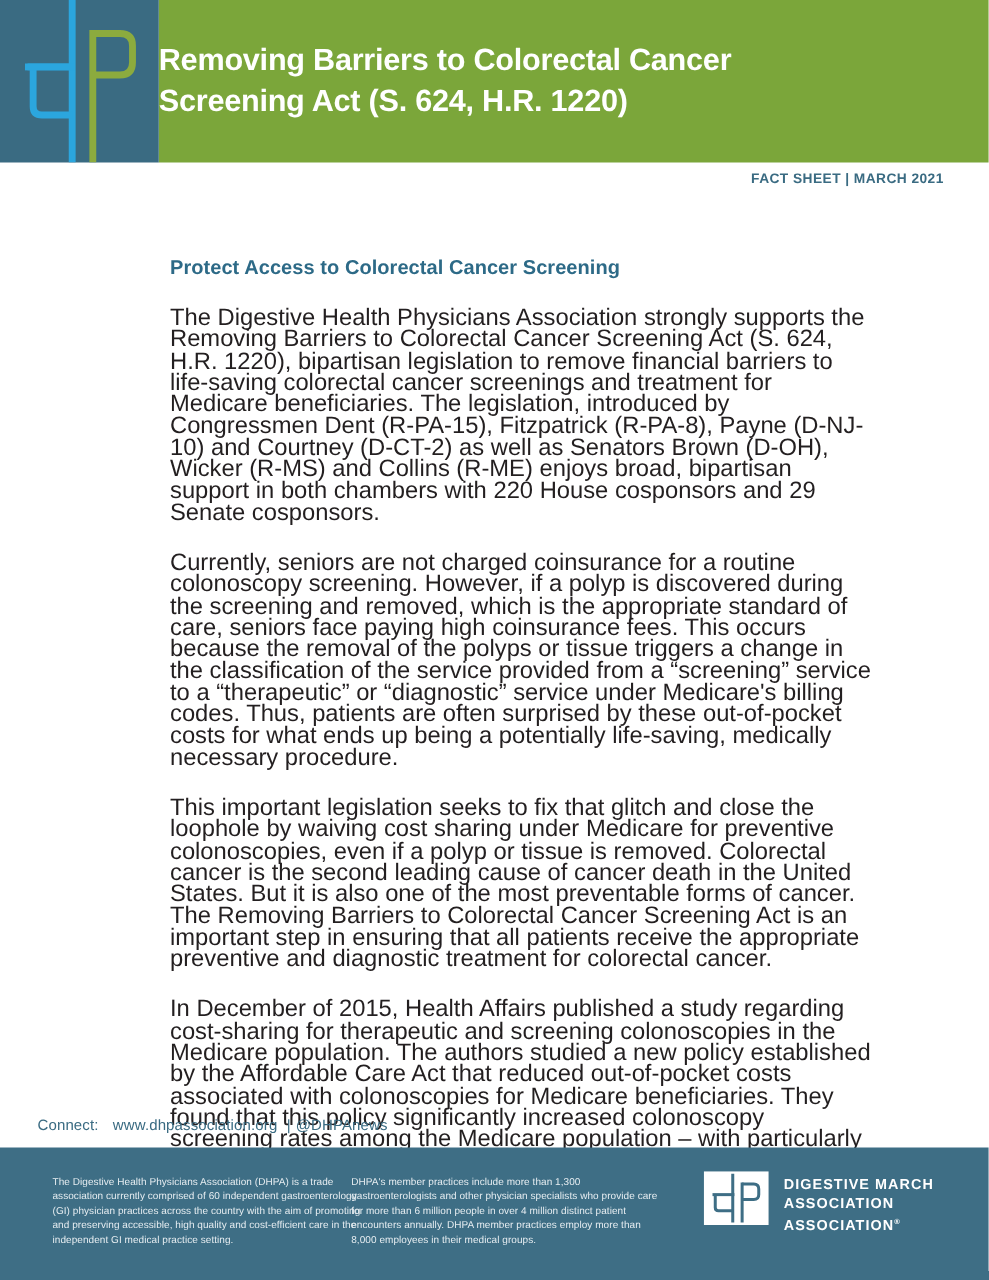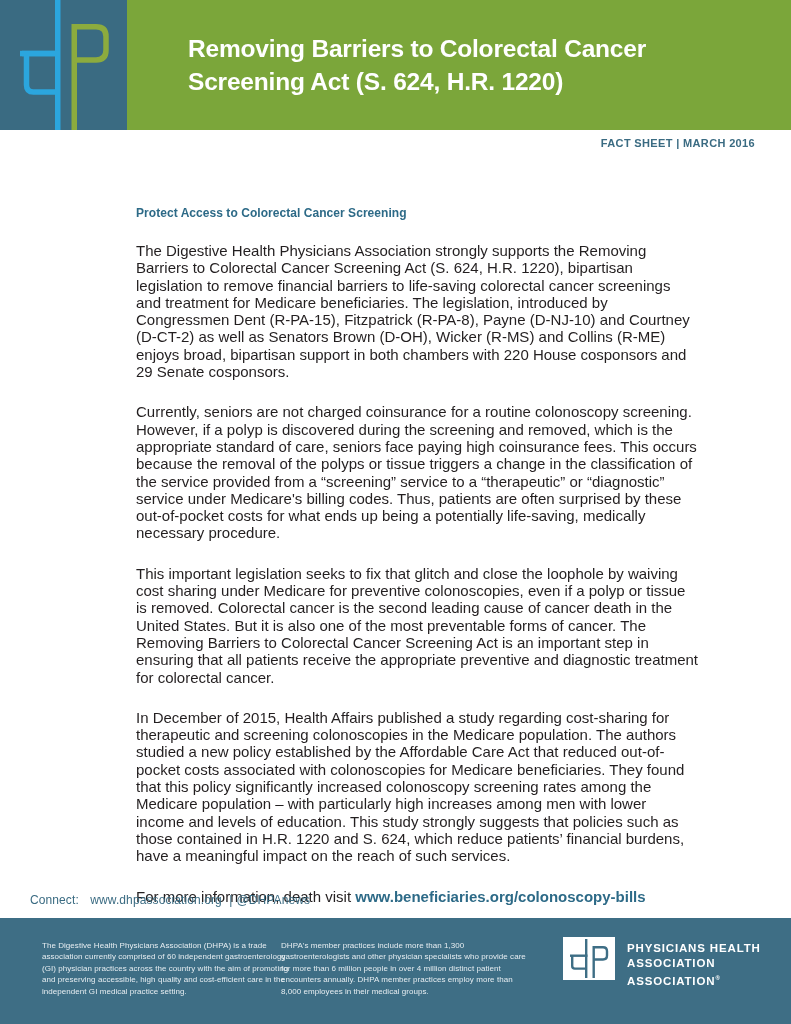--- a/index.html
+++ b/index.html
@@ -36,21 +36,20 @@
     width: 127px;
     height: 130px;
   }
   .header-green {
     flex: 1 1 auto;
     background: #7ba63a;
     height: 130px;
     display: flex;
     flex-direction: column;
     justify-content: center;
-    padding-left: 61px;
     box-sizing: border-box;
   }
   .header-title {
     color: #ffffff;
     font-size: 24.5px;
     font-weight: bold;
     line-height: 1.36;
     letter-spacing: -0.2px;
     max-width: 540px;
   }
@@ -71,27 +70,27 @@
 
   
   .content {
     position: absolute;
     left: 136px;
     top: 206px;
     width: 562px;
   }
   .section-heading {
     color: #2d6a87;
-    font-size: 12px;
+    font-size: 16px;
     font-weight: bold;
     letter-spacing: 0.05px;
     margin: 0 0 22px 0;
   }
   .para {
-    font-size: 15px;
+    font-size: 19px;
     line-height: 17.3px;
     color: #231f20;
     margin: 0 0 23px 0;
     text-align: left;
   }
   .para:last-child { margin-bottom: 0; }
   .link {
     color: #2d6a87;
     font-weight: bold;
     text-decoration: none;
@@ -175,21 +174,21 @@
       <path d="M 74 26.8 L 96 26.8 Q 106 26.8 106 36.5 L 106 50 Q 106 60 96 60 L 74 60" stroke="#8cab3e" stroke-width="5.5" fill="none" stroke-linejoin="round"></path>
     </svg>
   </div>
 
   <div class="header-green">
     <div class="header-title">Removing Barriers to Colorectal Cancer Screening Act (S. 624, H.R. 1220)</div>
   </div>
 </div>
 
 <div class="factsheet-row">
-  <div class="factsheet">FACT SHEET | MARCH 2016</div>
+  <div class="factsheet">FACT SHEET | MARCH 2021</div>
 </div>
 
 <div class="content">
 
   <h2 class="section-heading">Protect Access to Colorectal Cancer Screening</h2>
 
   <p class="para">The Digestive Health Physicians Association strongly supports the Removing Barriers to Colorectal Cancer Screening Act (S. 624, H.R. 1220), bipartisan legislation to remove financial barriers to life-saving colorectal cancer screenings and treatment for Medicare beneficiaries. The legislation, introduced by Congressmen Dent (R-PA-15), Fitzpatrick (R-PA-8), Payne (D-NJ-10) and Courtney (D-CT-2) as well as Senators Brown (D-OH), Wicker (R-MS) and Collins (R-ME) enjoys broad, bipartisan support in both chambers with 220 House cosponsors and 29 Senate cosponsors.</p>
   <p class="para">Currently, seniors are not charged coinsurance for a routine colonoscopy screening. However, if a polyp is discovered during the screening and removed, which is the appropriate standard of care, seniors face paying high coinsurance fees. This occurs because the removal of the polyps or tissue triggers a change in the classification of the service provided from a “screening” service to a “therapeutic” or “diagnostic” service under Medicare's billing codes. Thus, patients are often surprised by these out-of-pocket costs for what ends up being a potentially life-saving, medically necessary procedure.</p>
   <p class="para">This important legislation seeks to fix that glitch and close the loophole by waiving cost sharing under Medicare for preventive colonoscopies, even if a polyp or tissue is removed. Colorectal cancer is the second leading cause of cancer death in the United States. But it is also one of the most preventable forms of cancer. The Removing Barriers to Colorectal Cancer Screening Act is an important step in ensuring that all patients receive the appropriate preventive and diagnostic treatment for colorectal cancer.</p>
   <p class="para">In December of 2015, Health Affairs published a study regarding cost-sharing for therapeutic and screening colonoscopies in the Medicare population. The authors studied a new policy established by the Affordable Care Act that reduced out-of-pocket costs associated with colonoscopies for Medicare beneficiaries. They found that this policy significantly increased colonoscopy screening rates among the Medicare population – with particularly high increases among men with lower income and levels of education. This study strongly suggests that policies such as those contained in H.R. 1220 and S. 624, which reduce patients’ financial burdens, have a meaningful impact on the reach of such services.</p>
@@ -213,16 +212,16 @@
     <rect x="0" y="0" width="52" height="43" fill="#ffffff"></rect>
 
     <rect x="22" y="2" width="2.4" height="39" fill="#3e6e85"></rect>
     <rect x="7" y="17.5" width="17.5" height="2.4" fill="#3e6e85"></rect>
     <path d="M 9.2 18.7 L 9.2 29 Q 9.2 31.6 11.8 31.6 L 24 31.6" stroke="#3e6e85" stroke-width="2.4" fill="none"></path>
 
     <rect x="29.5" y="9" width="2.4" height="32" fill="#3e6e85"></rect>
     <path d="M 30.7 10.2 L 40 10.2 Q 44 10.2 44 14.2 L 44 18.5 Q 44 22.5 40 22.5 L 30.7 22.5" stroke="#3e6e85" stroke-width="2.4" fill="none" stroke-linejoin="round"></path>
   </svg>
   <div class="footer-logo-text">
-    <div>PHYSICIANS HEALTH</div>
+    <div>DIGESTIVE MARCH</div>
     <div><span>ASSOCIATION ASSOCIATION</span><sup>®</sup></div>
   </div>
 </div>
 
 </body></html>

